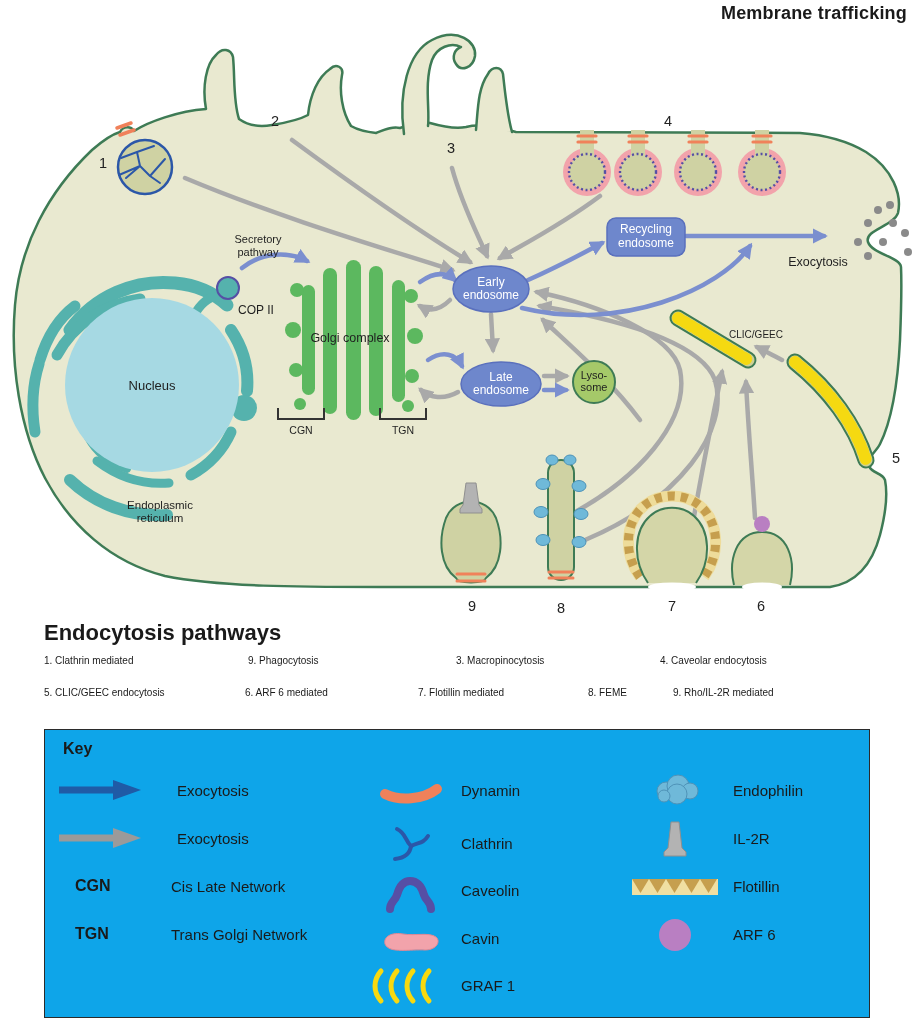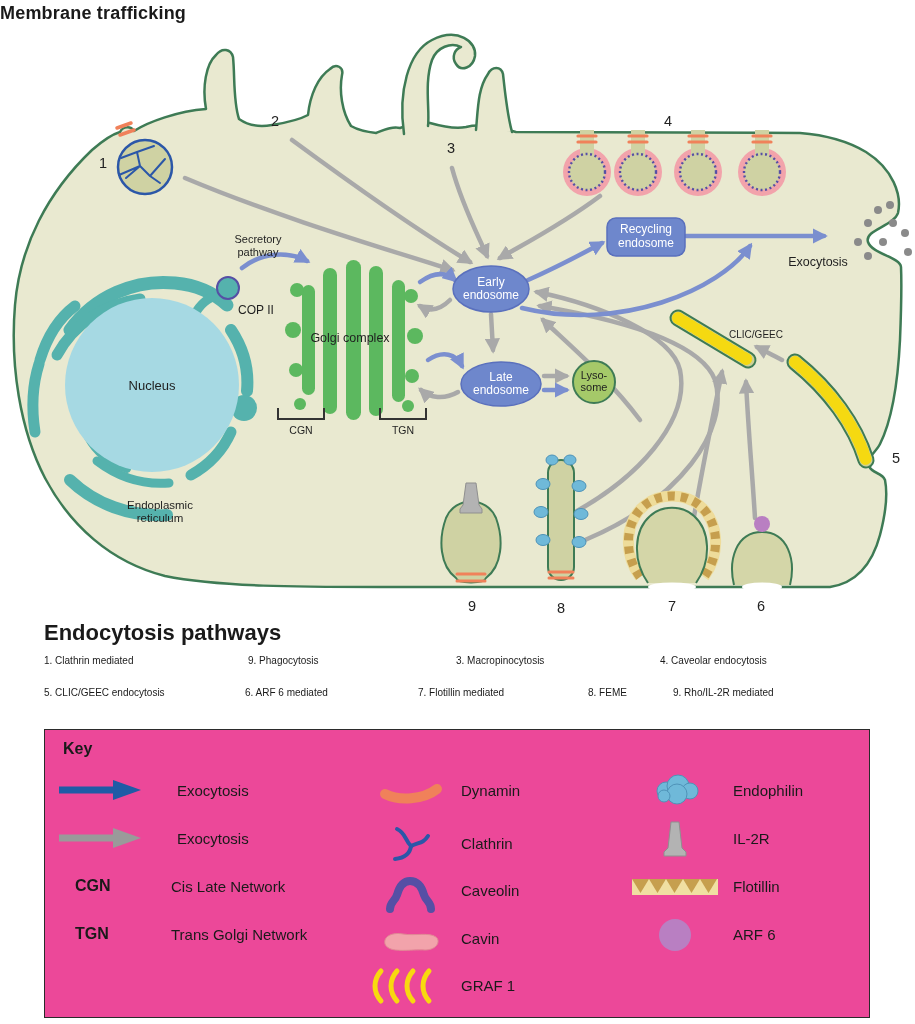--- a/index.html
+++ b/index.html
@@ -1,25 +1,25 @@
 <!DOCTYPE html>
 <html><head>
 <meta charset="utf-8">
 <style>
   html,body{margin:0;padding:0;background:#fff;}
   .page{position:relative;width:915px;height:1024px;background:#fff;
         font-family:"Liberation Sans",sans-serif;color:#1a1a1a;overflow:hidden;}
-  .title{position:absolute;top:3px;left:0;width:907px;text-align:left;
+  .title{position:absolute;top:3px;left:0;width:907px;text-align:right;
          font-size:18px;font-weight:bold;letter-spacing:.2px;}
   .cell-svg{position:absolute;top:0;left:0;}
   svg text{font-family:"Liberation Sans",sans-serif;}
   .pathways span{position:absolute;font-size:10px;white-space:nowrap;}
   .pathways .heading{font-weight:bold;font-size:22px;}
   .key-box{position:absolute;left:44px;top:729px;width:824px;height:287px;
-           border:1.6px solid #2b2b2b;background:#ec4899;}
+           border:1.6px solid #2b2b2b;background:#0ea5e9;}
   .key-box .lbl{position:absolute;font-size:15px;white-space:nowrap;}
   .key-box .hdr{position:absolute;font-weight:bold;font-size:16px;}
   .key-box .abbr{position:absolute;font-weight:bold;font-size:16px;}
   .kglyph{position:absolute;left:0;top:0;pointer-events:none;}
 </style>
 </head>
 <body>
 
 <div class="page">
 

